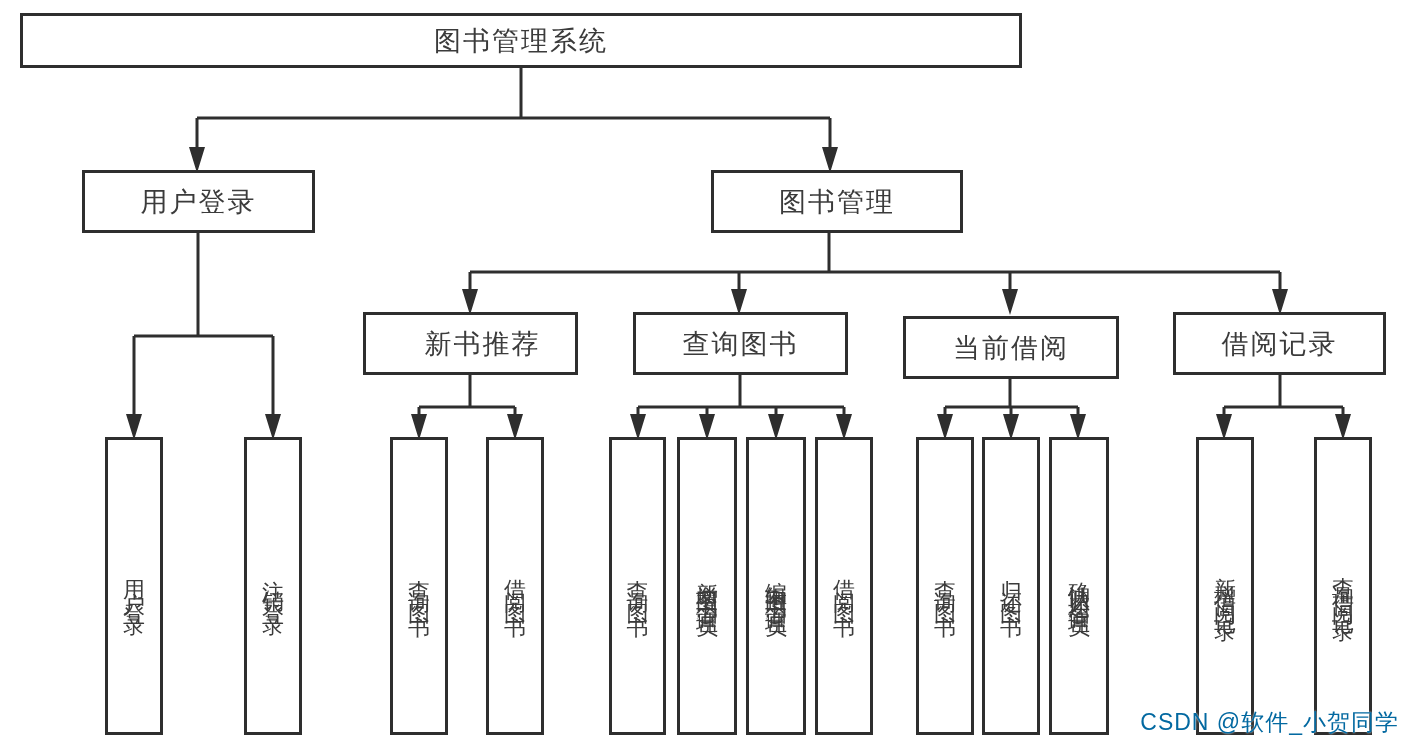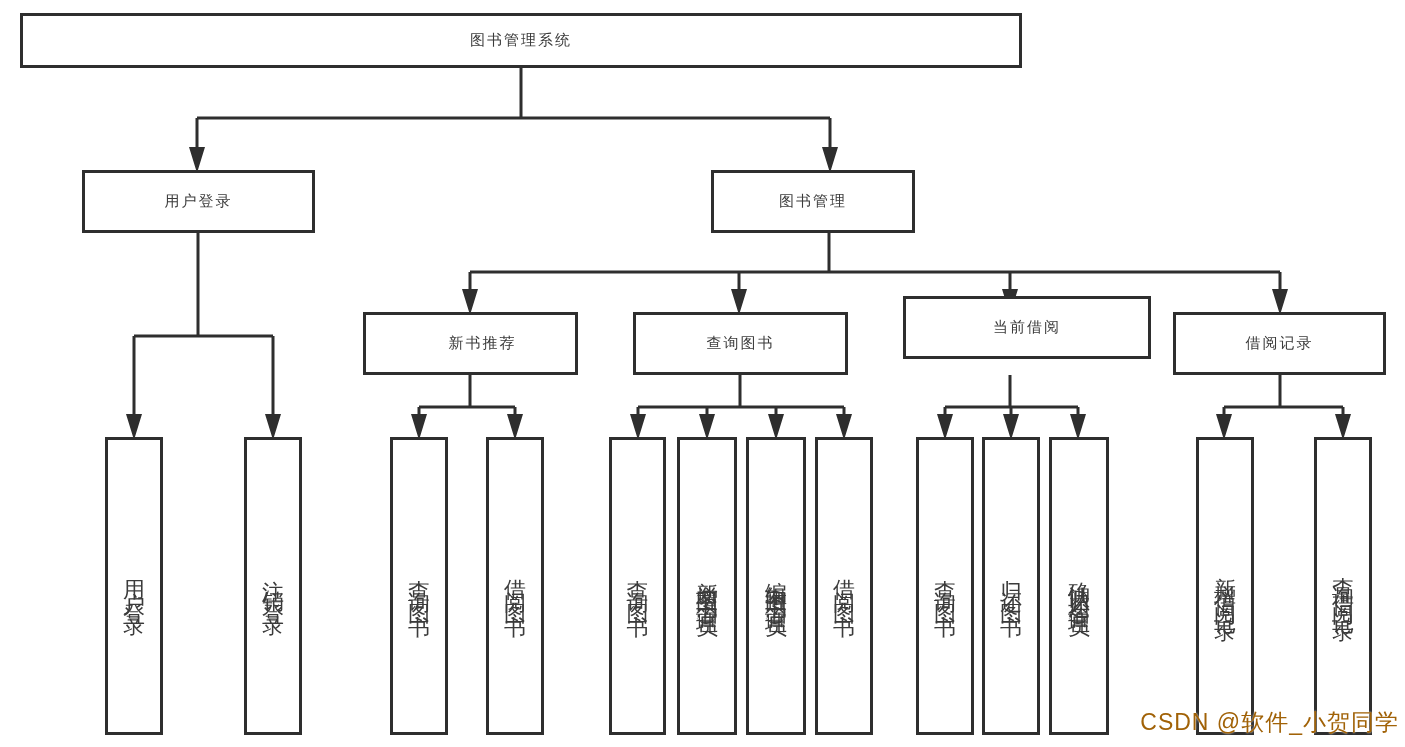--- a/index.html
+++ b/index.html
@@ -6,31 +6,31 @@
   .stage {
     position:relative; width:1405px; height:747px; background:#ffffff;
     font-family:"Liberation Sans", sans-serif; overflow:hidden;
   }
   .box {
     position:absolute; box-sizing:border-box;
     border:3px solid #2e2e2e; background:#ffffff;
     display:flex; align-items:center; justify-content:center;
     color:#3b3b3b;
   }
-  .hbox { font-size:15px; letter-spacing:2px;font-family:Liberation Serif, serif; }
+  .hbox { font-size:27px; letter-spacing:2px;font-family:Liberation Serif, serif; }
   .leaf {
     writing-mode:vertical-rl; text-orientation:mixed;
     font-size:22px; letter-spacing:12px; line-height:1;
   }
   .leaf.ls-m { letter-spacing:9px; }
   .leaf.ls-t { letter-spacing:5px; }
   .connectors { position:absolute; left:0; top:0; pointer-events:none; }
   .watermark {
     position:absolute; top:707px; right:6px;
-    font-size:23px; color:#a16207; letter-spacing:1px; z-index:3;
+    font-size:23px; color:#0369a1; letter-spacing:1px; z-index:3;
     text-shadow:0 0 2px #ffffff;
   }
 </style>
 </head>
 <body>
 
 <div class="stage">
 
   <svg class="connectors" width="1405" height="747" viewBox="0 0 1405 747">
     <path fill="none" stroke="#2e2e2e" stroke-width="3" d="
@@ -50,25 +50,25 @@
       M630 414 L646 414 L638 440 Z  M699 414 L715 414 L707 440 Z
       M768 414 L784 414 L776 440 Z  M836 414 L852 414 L844 440 Z
       M937 414 L953 414 L945 440 Z  M1003 414 L1019 414 L1011 440 Z
       M1070 414 L1086 414 L1078 440 Z
       M1216 414 L1232 414 L1224 440 Z  M1335 414 L1351 414 L1343 440 Z"></path>
   </svg>
 
   <div class="box hbox" style="left:20px; top:13px; width:1002px; height:55px;">图书管理系统</div>
 
   <div class="box hbox" style="left:82px; top:170px; width:233px; height:63px;">用户登录</div>
-  <div class="box hbox" style="left:711px; top:170px; width:204px; height:63px;">图书管理</div>
+  <div class="box hbox" style="left:711px; top:170px; width:252px; height:63px;">图书管理</div>
 
   <div class="box hbox" style="left:363px; top:312px; width:215px; height:63px;padding-left:24px;">新书推荐</div>
   <div class="box hbox" style="left:633px; top:312px; width:215px; height:63px;">查询图书</div>
-  <div class="box hbox" style="left:903px; top:296px; width:248px; height:63px;">当前借阅</div>
+  <div class="box hbox" style="left:903px; top:316px; width:216px; height:63px;">当前借阅</div>
   <div class="box hbox" style="left:1173px; top:312px; width:213px; height:63px;">借阅记录</div>
 
   <div class="box leaf" style="left:105px; top:437px; width:58px; height:298px;">用户登录</div>
   <div class="box leaf" style="left:244px; top:437px; width:58px; height:298px;">注销登录</div>
 
   <div class="box leaf" style="left:390px; top:437px; width:58px; height:298px;">查询图书</div>
   <div class="box leaf" style="left:486px; top:437px; width:58px; height:298px;">借阅图书</div>
 
   <div class="box leaf" style="left:609px; top:437px; width:57px; height:298px;">查询图书</div>
   <div class="box leaf ls-t" style="left:677px; top:437px; width:60px; height:298px;">新增图书（管理员）</div>

